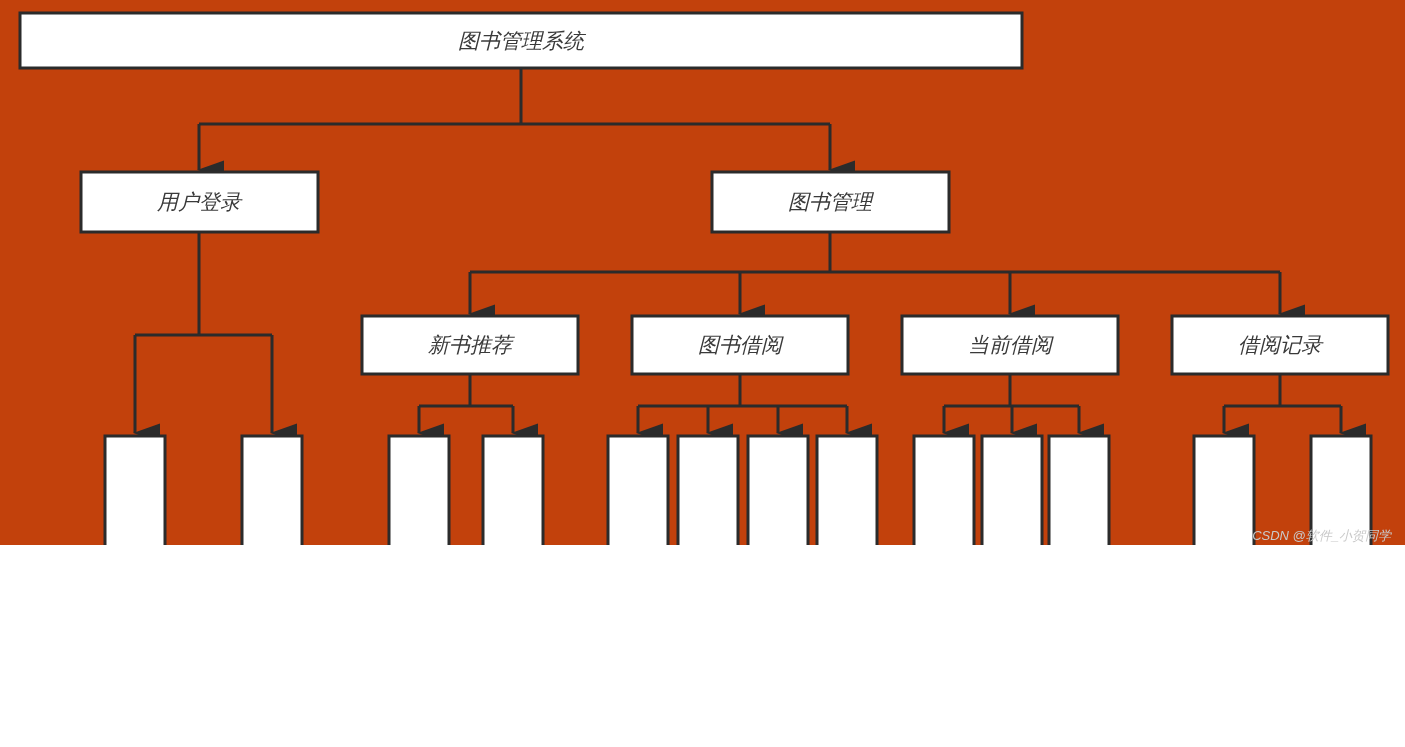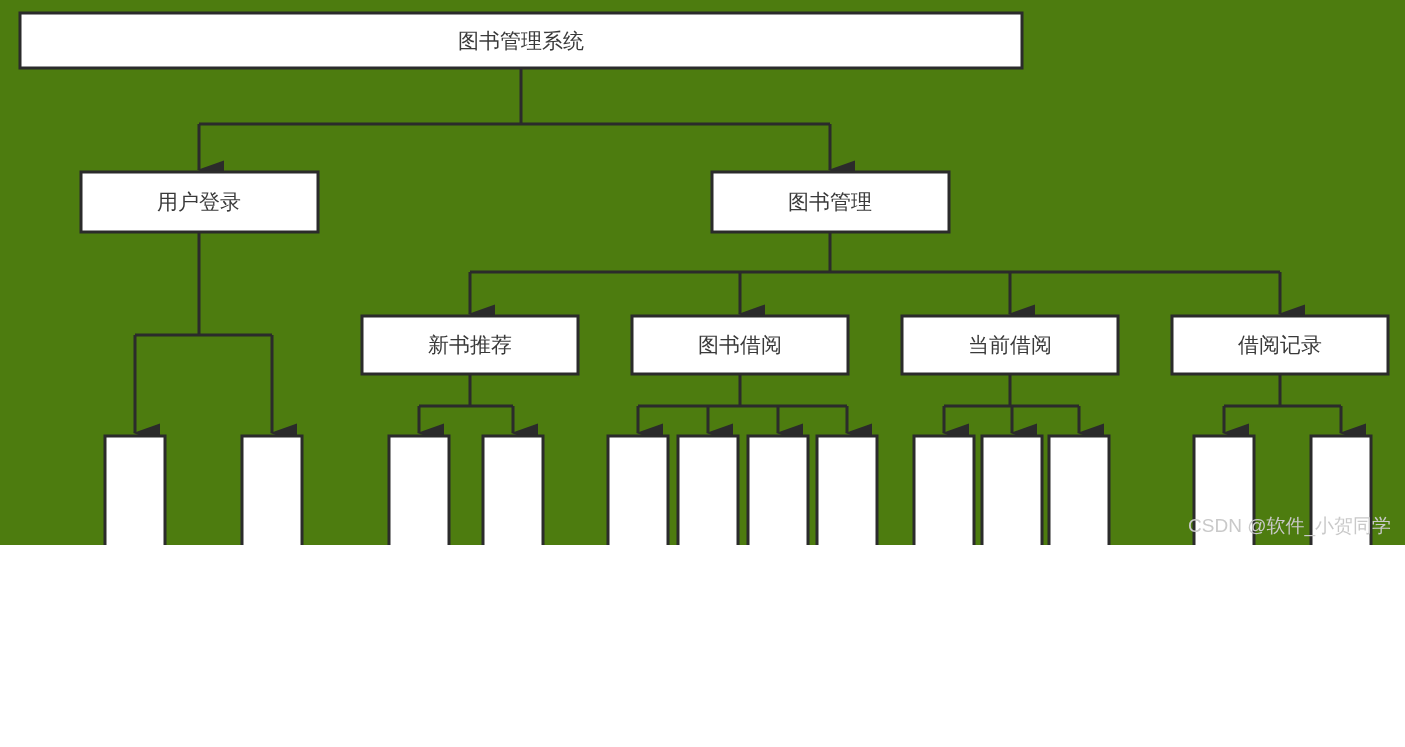--- a/index.html
+++ b/index.html
@@ -7,22 +7,23 @@
     padding: 0;
     background: #ffffff;
   }
   body {
     font-family: "Liberation Sans", "DejaVu Sans", sans-serif;
   }
   #diagram-root {
     position: relative;
     width: 1405px;
     height: 545px;
-    background: #4d7c0f;
+    background: #c2410c;
     overflow: hidden;
+    font-style: italic;
   }
   svg#diagram-svg {
     position: absolute;
     left: 0;
     top: 0;
     width: 1405px;
     height: 747px;
     display: block;
   }
   .node-box {
@@ -47,23 +48,23 @@
     fill: #3a3a3a;
     font-size: 21px;
     text-anchor: middle;
     writing-mode: vertical-rl;
     glyph-orientation-vertical: 0;
     letter-spacing: 4px;
   }
   .watermark-text {
     position: absolute;
     right: 14px;
-    bottom: 6px;
-    font-family: "Liberation Sans", "DejaVu Sans", sans-serif;
-    font-size: 19px;
+    bottom: 0;
+    font-family: "Liberation Sans", "DejaVu Sans", sans-serif;
+    font-size: 13px;
     color: #c9c9c9;
     white-space: nowrap;
     user-select: none;
   }
 </style>
 </head>
 <body>
 
 <div id="diagram-root">
 

